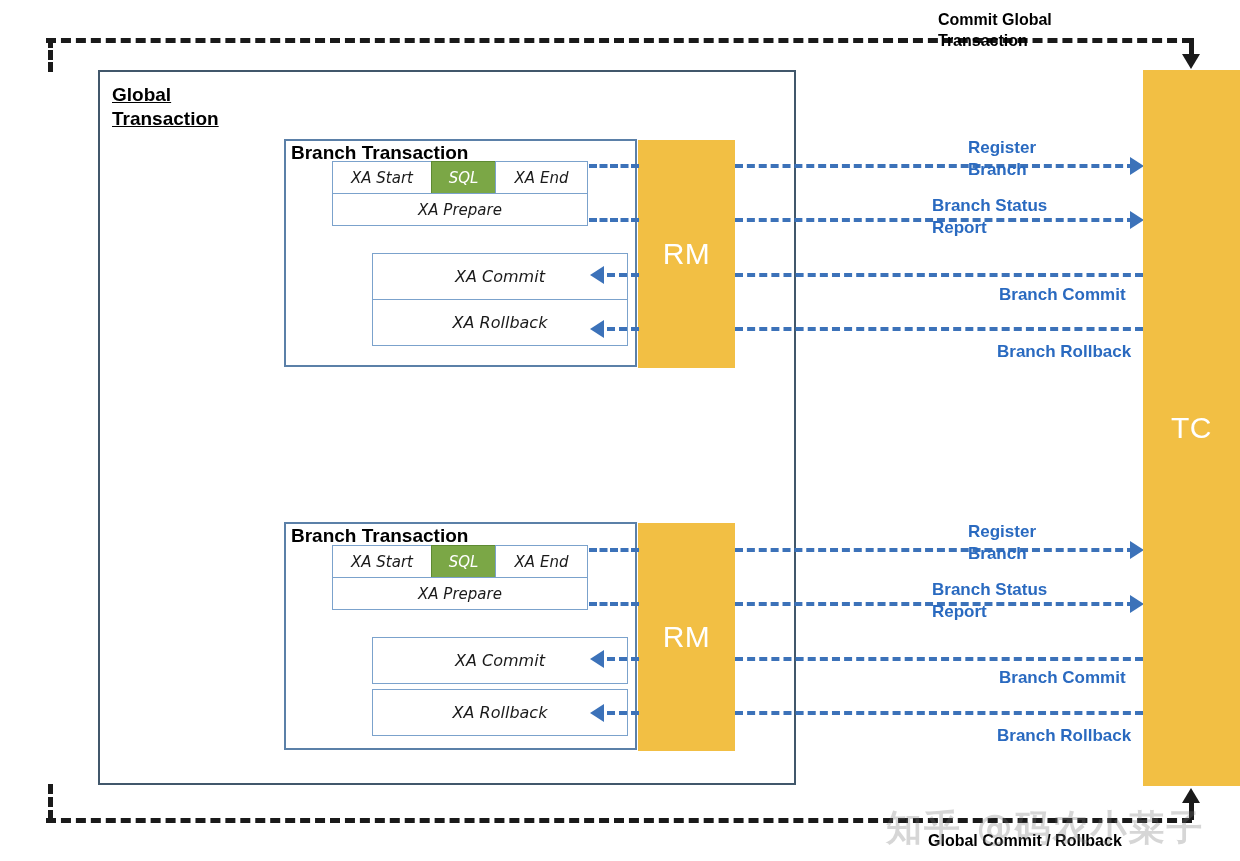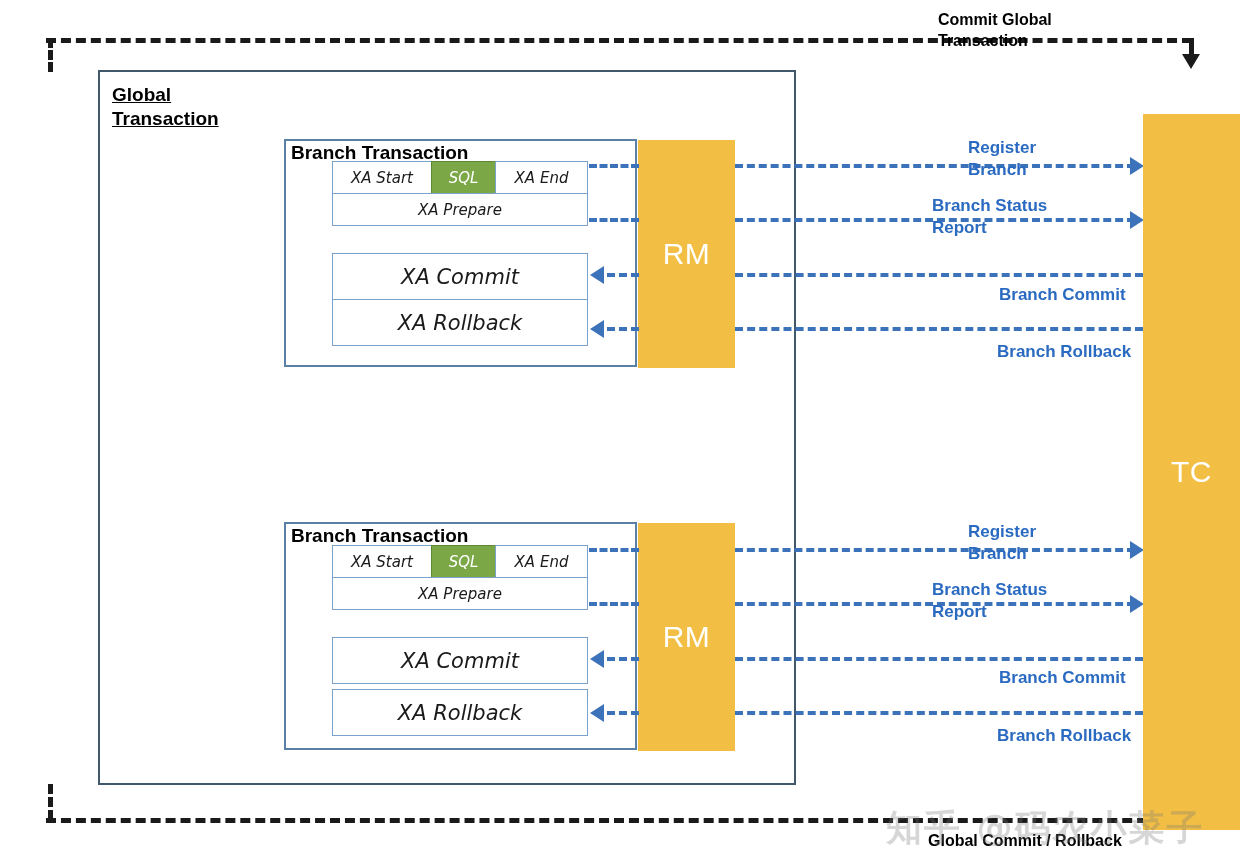--- a/index.html
+++ b/index.html
@@ -32,21 +32,21 @@
   .bt-title{font-size:19px;font-weight:bold;color:#000000;}
 
   
   .cell{
     border:1px solid #7BA2CC;
     background:#fff;
     display:flex;align-items:center;justify-content:center;
     font-style:italic;font-size:15px;color:#1a1a1a;
     font-family:"DejaVu Sans",sans-serif;
   }
-  .cell.big{font-size:21px;}
+  .cell.big{font-size:16px;margin-left:40px;}
   .cell.sql{background:#7BA746;color:#fff;border-color:#5E8A33;}
 
   
   .dash-blue{
     border-top:4px dashed #3C72B9;
     height:0;
   }
   
   .dash-black{border-top:5px dashed #1a1a1a;height:0;}
   .dashv-black{border-left:5px dashed #1a1a1a;width:0;}
@@ -177,17 +177,17 @@
   <div class="abs dash-blue" style="left:735px;top:657px;width:408px;"></div>
   <div class="abs dash-blue" style="left:607px;top:657px;width:32px;"></div>
   <div class="abs arrow arrow-left" style="left:590px;top:650px;"></div>
   <div class="abs lbl-blue" style="left:999px;top:667px;width:200px;">Branch Commit</div>
 
   <div class="abs dash-blue" style="left:735px;top:711px;width:408px;"></div>
   <div class="abs dash-blue" style="left:607px;top:711px;width:32px;"></div>
   <div class="abs arrow arrow-left" style="left:590px;top:704px;"></div>
   <div class="abs lbl-blue" style="left:997px;top:725px;width:210px;">Branch Rollback</div>
 
-  <div class="abs actor" style="left:1143px;top:70px;width:97px;height:716px;margin-top:44px;">TC</div>
+  <div class="abs actor" style="left:1143px;top:70px;width:97px;height:716px;">TC</div>
 
   <div class="wm wm-main" style="left:886px;top:804px;">知乎 @码农小菜子</div>
 
 </div>
 
 </body></html>

